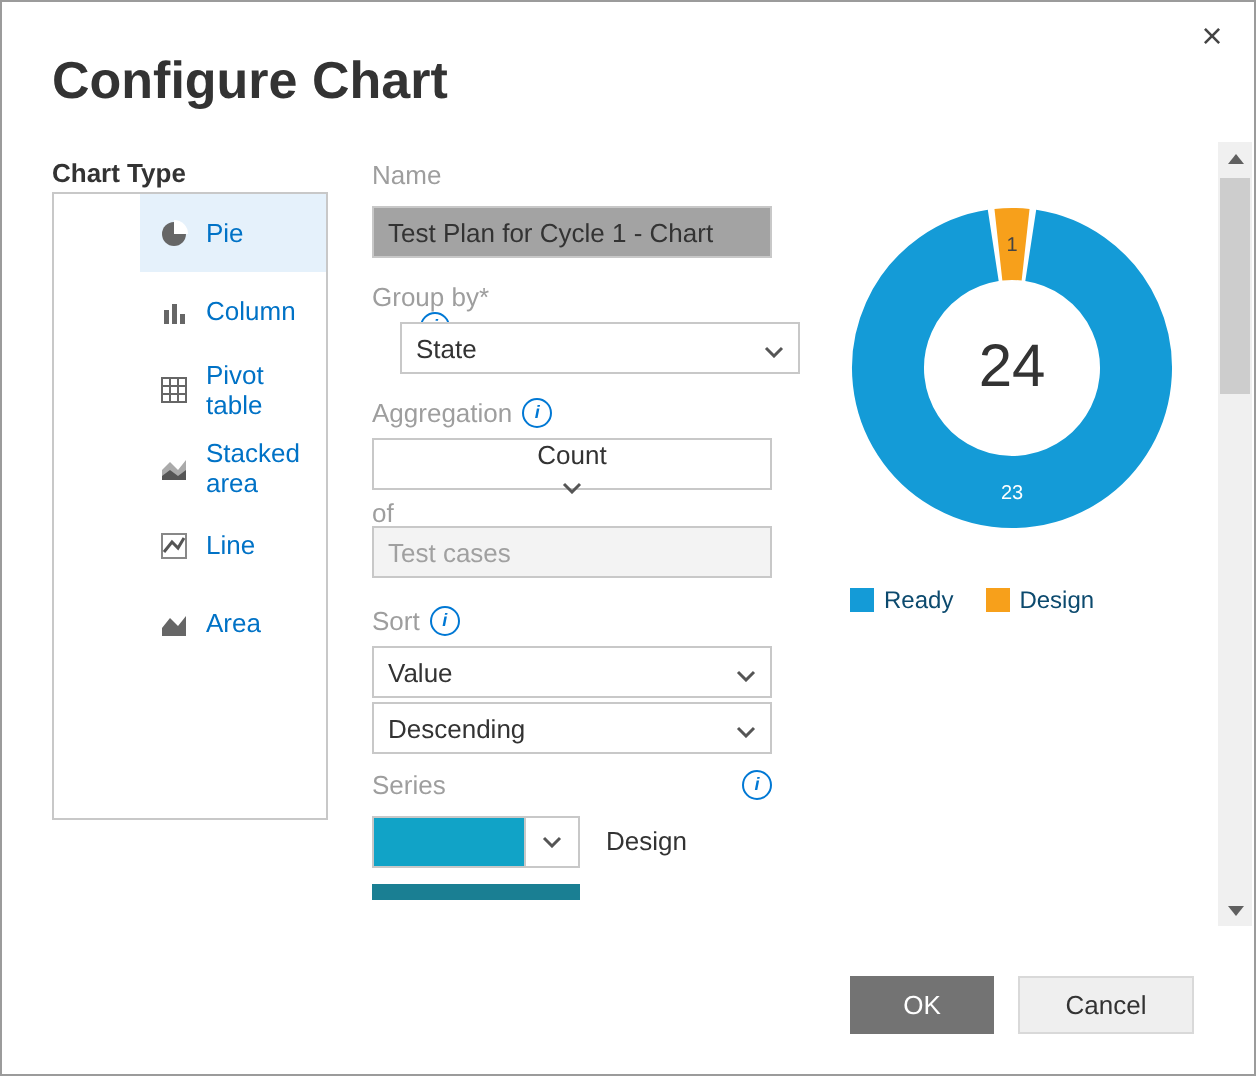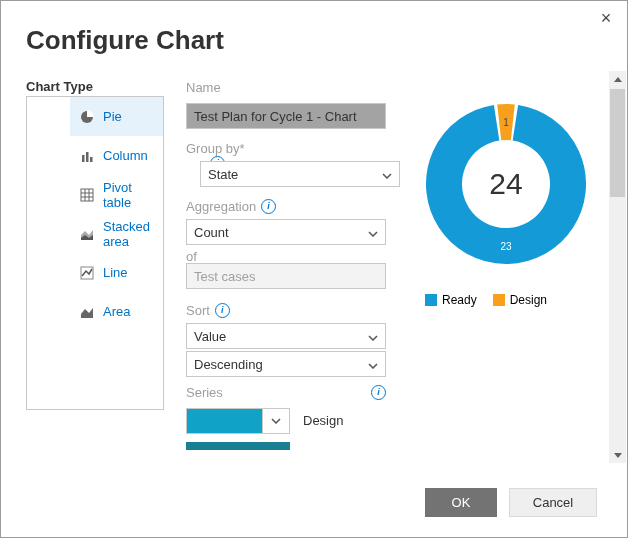--- a/index.html
+++ b/index.html
@@ -24,21 +24,21 @@
   .swatch-color{flex:1;}
   .swatch-chevron{width:26px;display:flex;align-items:center;justify-content:center;border-left:1px solid #c8c8c8;background:#fff;}
   .btn{height:29px;font-size:13px;font-family:"Liberation Sans",sans-serif;border:none;cursor:pointer;}
   .btn-ok{width:72px;background:#737373;color:#fff;}
   .btn-cancel{width:88px;background:#efefef;color:#333;border:1px solid #d9d9d9;}
   .scroll-track{left:608px;top:70px;width:17px;height:392px;background:#f0f0f0;}
   .scroll-arrow{position:absolute;left:0;width:17px;height:16px;display:flex;align-items:center;justify-content:center;cursor:pointer;}
   .tri-up{width:0;height:0;border-left:4px solid transparent;border-right:4px solid transparent;border-bottom:5px solid #606060;}
   .tri-down{width:0;height:0;border-left:4px solid transparent;border-right:4px solid transparent;border-top:5px solid #606060;}
   .scroll-thumb{position:absolute;left:1px;top:18px;width:15px;height:108px;background:#cdcdcd;cursor:pointer;}
-  .legend{left:424px;top:292px;display:flex;align-items:flex-start;font-size:12px;color:#000000;}
+  .legend{left:424px;top:292px;display:flex;align-items:flex-start;font-size:12px;color:#0c4a6e;}
   .legend-swatch{width:12px;height:12px;margin-right:5px;display:inline-block;}
   .legend-item{display:flex;align-items:center;margin-right:16px;}
   .donut-center{left:420px;top:98px;width:170px;height:170px;display:flex;align-items:center;justify-content:center;font-size:30px;color:#333;pointer-events:none;}
   svg text{font-family:"Liberation Sans",sans-serif;}
 </style>
 </head>
 <body>
 
 <div class="dialog">
 
@@ -118,21 +118,21 @@
     <span>State</span>
     <span><svg width="10" height="6">
           <polyline points="1,1 5,5 9,1" fill="none" stroke="#555" stroke-width="1.5"></polyline>
         </svg></span>
   </div>
 
   <div class="abs lblrow" style="left:185px;top:198px;">
     <span class="lbl">Aggregation</span>
     <span class="info"></span>
   </div>
-  <div class="abs dropdown" style="left:185px;top:218px;">
+  <div class="abs dropdown" style="left:185px;top:218px;flex-direction:column;">
     <span>Count</span>
     <span><svg width="10" height="6">
           <polyline points="1,1 5,5 9,1" fill="none" stroke="#555" stroke-width="1.5"></polyline>
         </svg></span>
   </div>
 
   <div class="abs lbl" style="left:185px;top:248px;">of</div>
   <input class="abs textbox" style="left: 185px; top: 262px;" disabled="" value="Test cases">
 
   <div class="abs lblrow" style="left:185px;top:302px;">

